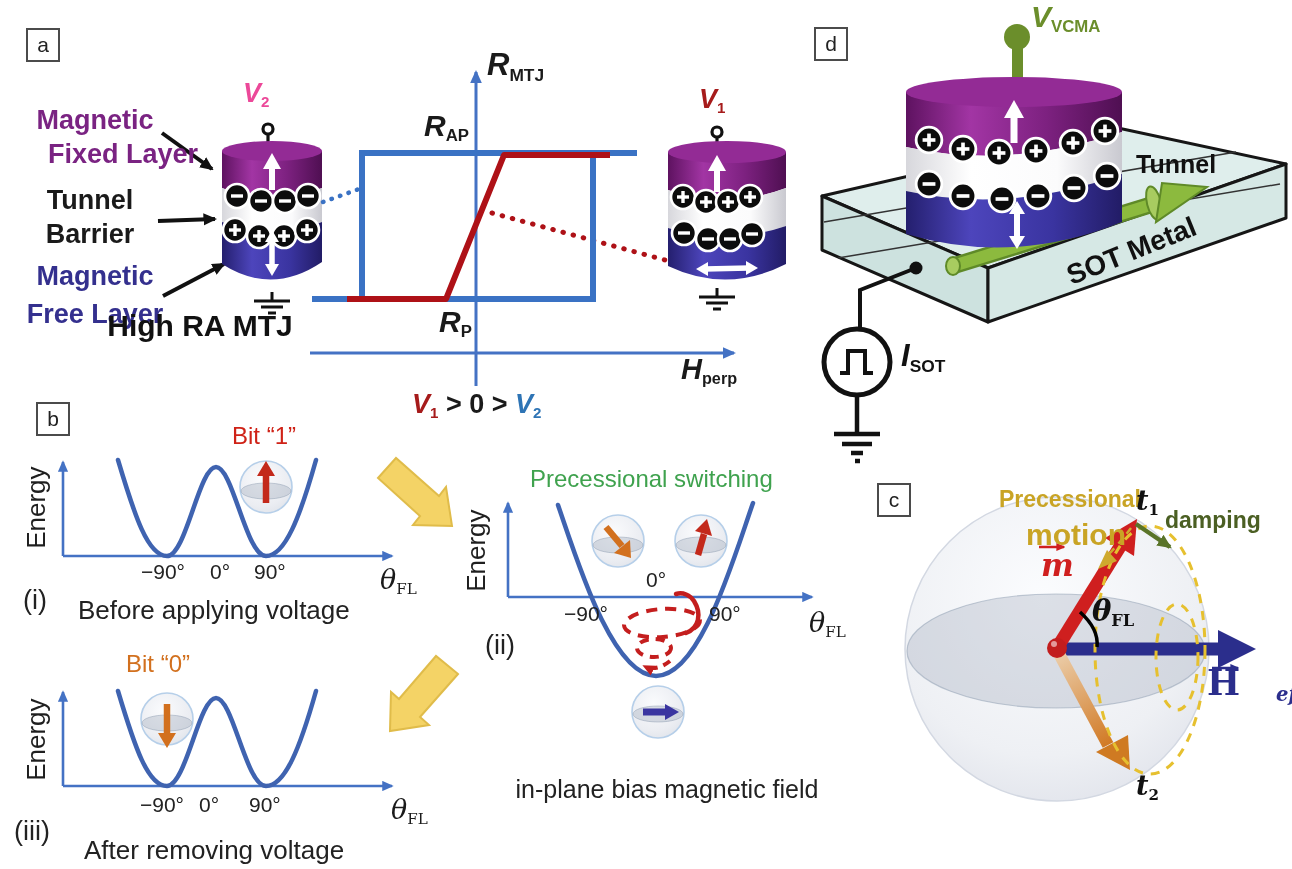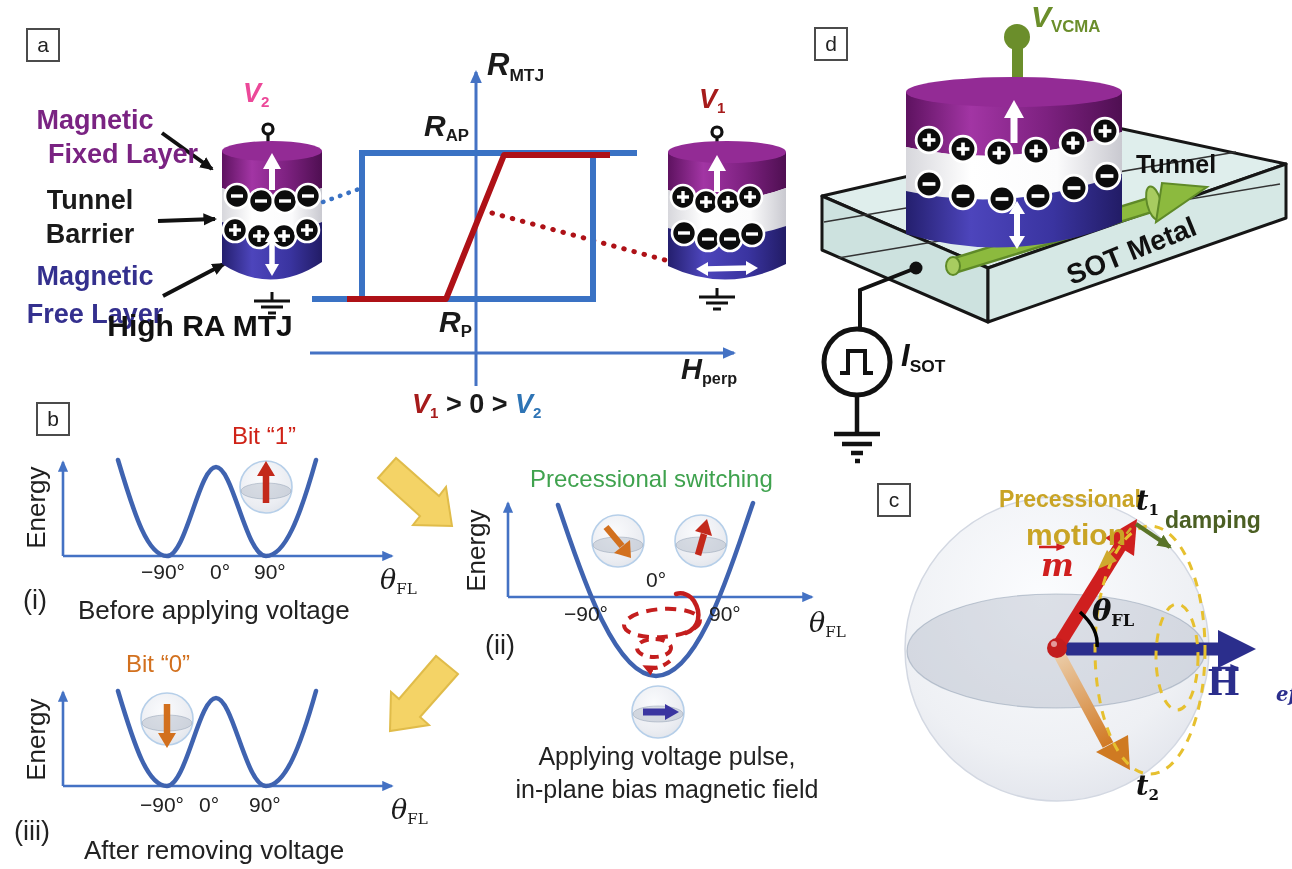--- a/index.html
+++ b/index.html
@@ -379,21 +379,20 @@
 <div class="t cap" style="left:14px;top:817px;font-size:27px;">(iii)</div>
 <div class="t cap" style="left:84px;top:837px;">After removing voltage</div>
 
 <div class="t" style="left:530px;top:466px;font-size:24px;color:#3fa24e;">Precessional switching</div>
 <div class="t ctr rot90" style="left:427px;top:537px;width:100px;font-size:26px;color:#1f1f1f;">Energy</div>
 <div class="t tick" style="left:646px;top:569px;">0°</div>
 <div class="t tick" style="left:564px;top:603px;">−90°</div>
 <div class="t tick" style="left:709px;top:603px;">90°</div>
 <div class="t serif" style="left:809px;top:609px;font-size:27px;font-style:italic;"><span>θ</span><span class="sub" style="font-style:normal;font-weight:normal;">FL</span></div>
 <div class="t cap" style="left:485px;top:631px;font-size:27px;">(ii)</div>
-<div class="t cap ctr" style="left:487px;top:743px;width:360px;font-size:25px;">Applying voltage pulse,</div>
 <div class="t cap ctr" style="left:487px;top:776px;width:360px;font-size:25px;">in-plane bias magnetic field</div>
 
 <div class="t b" style="left:999px;top:487px;font-size:23px;color:#c9a425;">Precessional</div>
 <div class="t b" style="left:1026px;top:519px;font-size:30px;color:#c9a425;">motion</div>
 <div class="t serif" style="left:1136px;top:487px;font-size:27px;color:#111;"><span class="bi">t</span><span class="sub">1</span></div>
 <div class="t b" style="left:1165px;top:508px;font-size:23px;color:#4b5f23;">damping</div>
 <div class="t serif bi" style="left:1041px;top:549px;font-size:31px;color:#d01f1f;">m</div>
 <div class="t serif" style="left:1092px;top:596px;font-size:29px;font-weight:bold;font-style:italic;color:#111;"><span>θ</span><span class="sub" style="font-style:normal;">FL</span></div>
 <div class="t serif" style="left:1207px;top:665px;font-size:35px;font-weight:bold;color:#2b2e8c;"><span>H</span><span class="subi">eff</span></div>
 <div class="t serif" style="left:1136px;top:772px;font-size:27px;color:#111;"><span class="bi">t</span><span class="sub">2</span></div>

